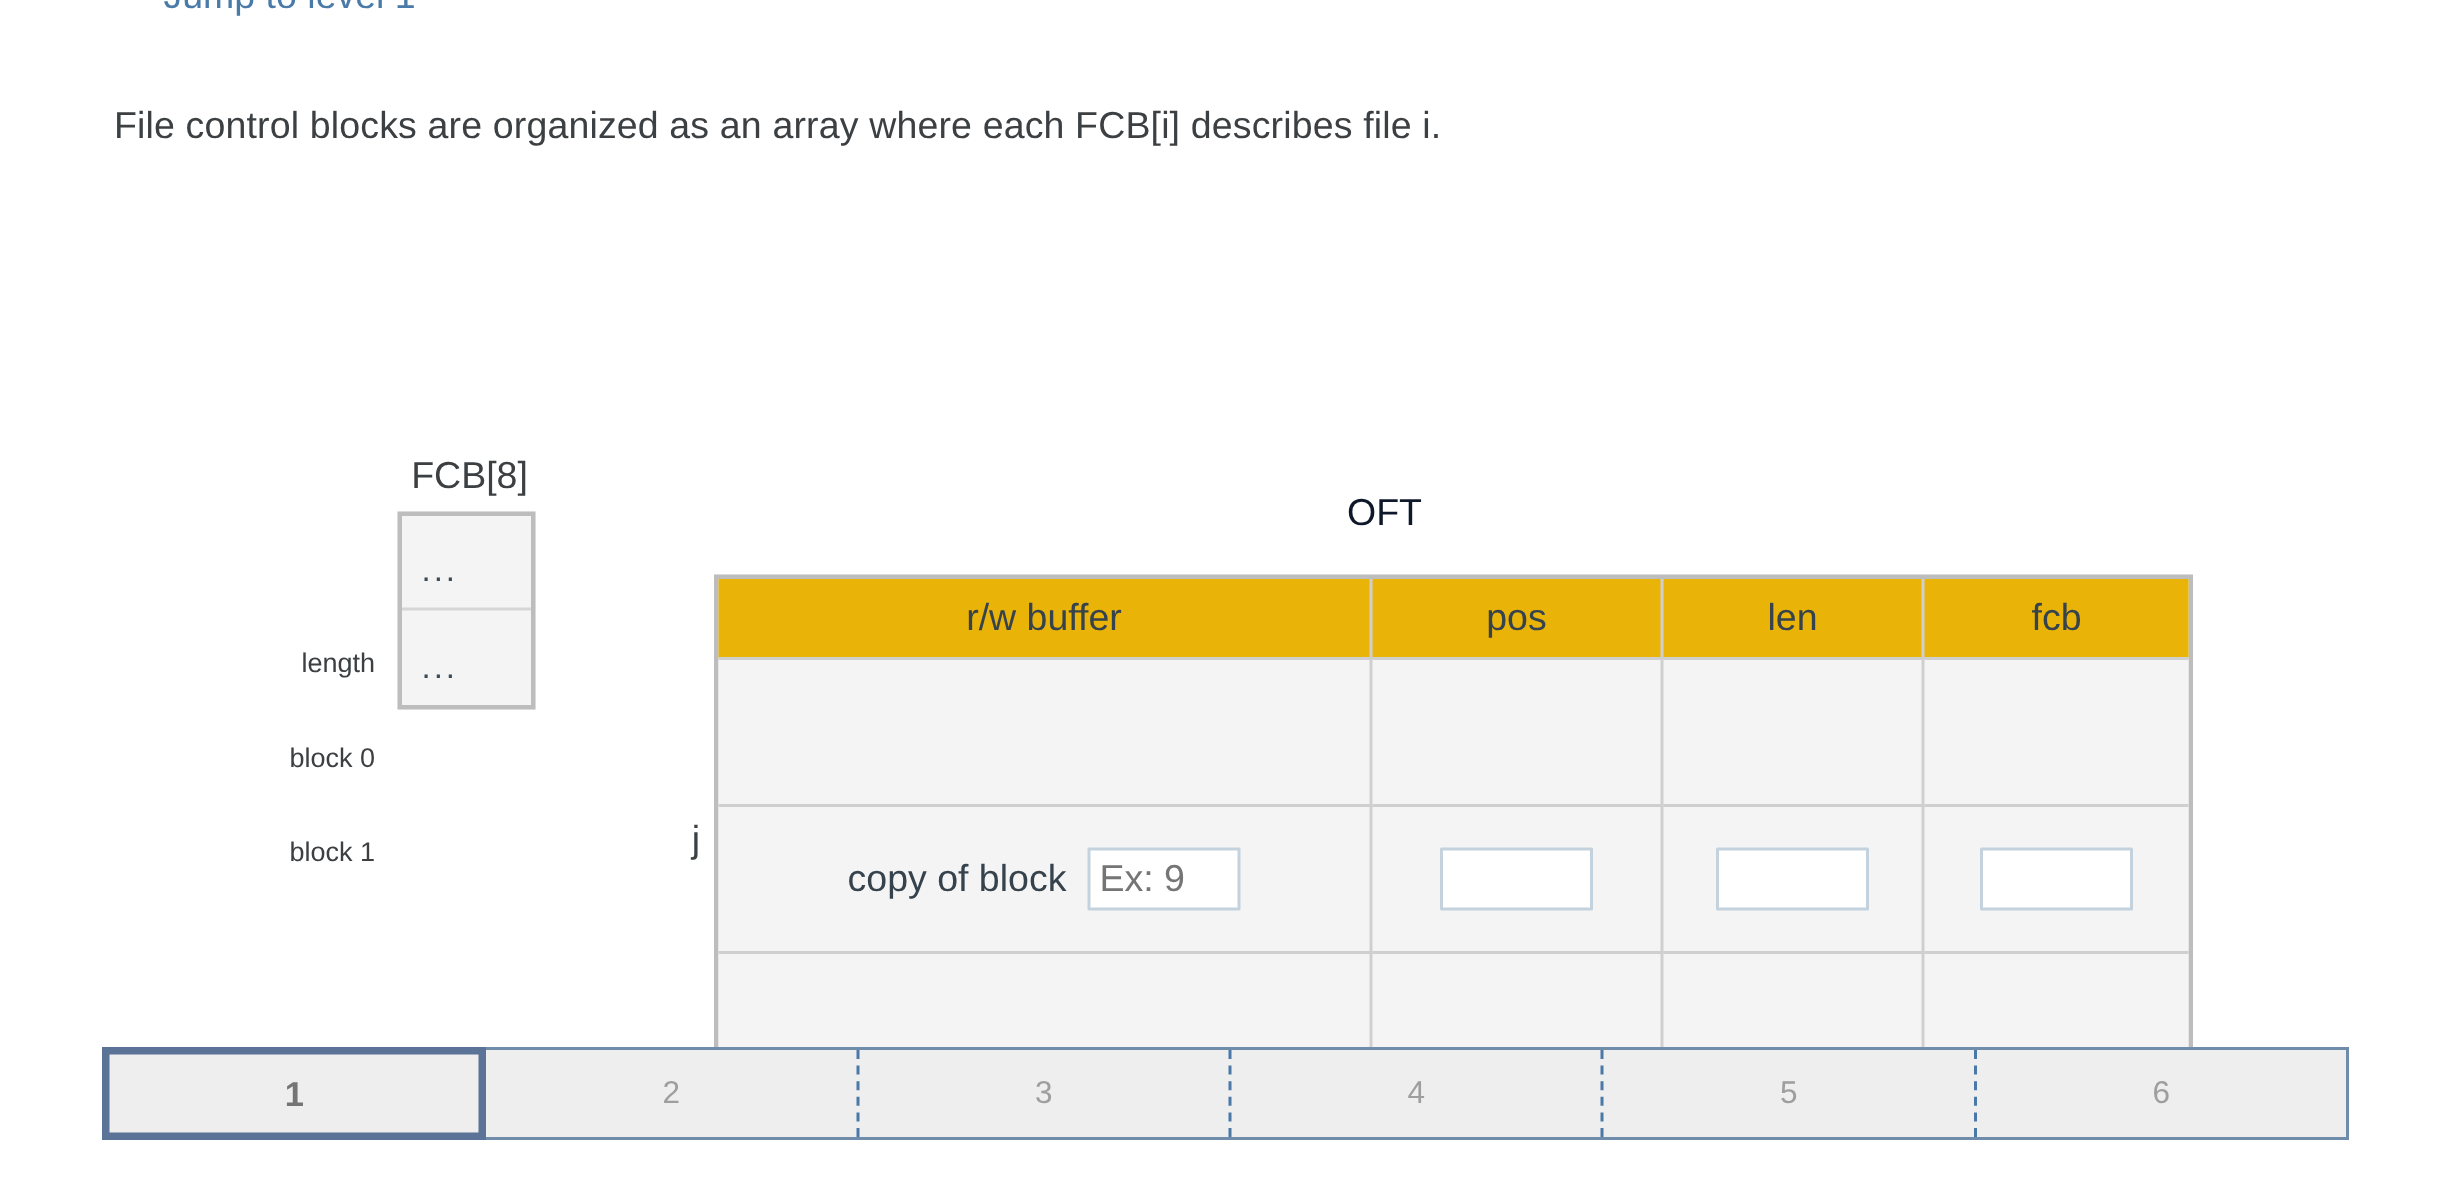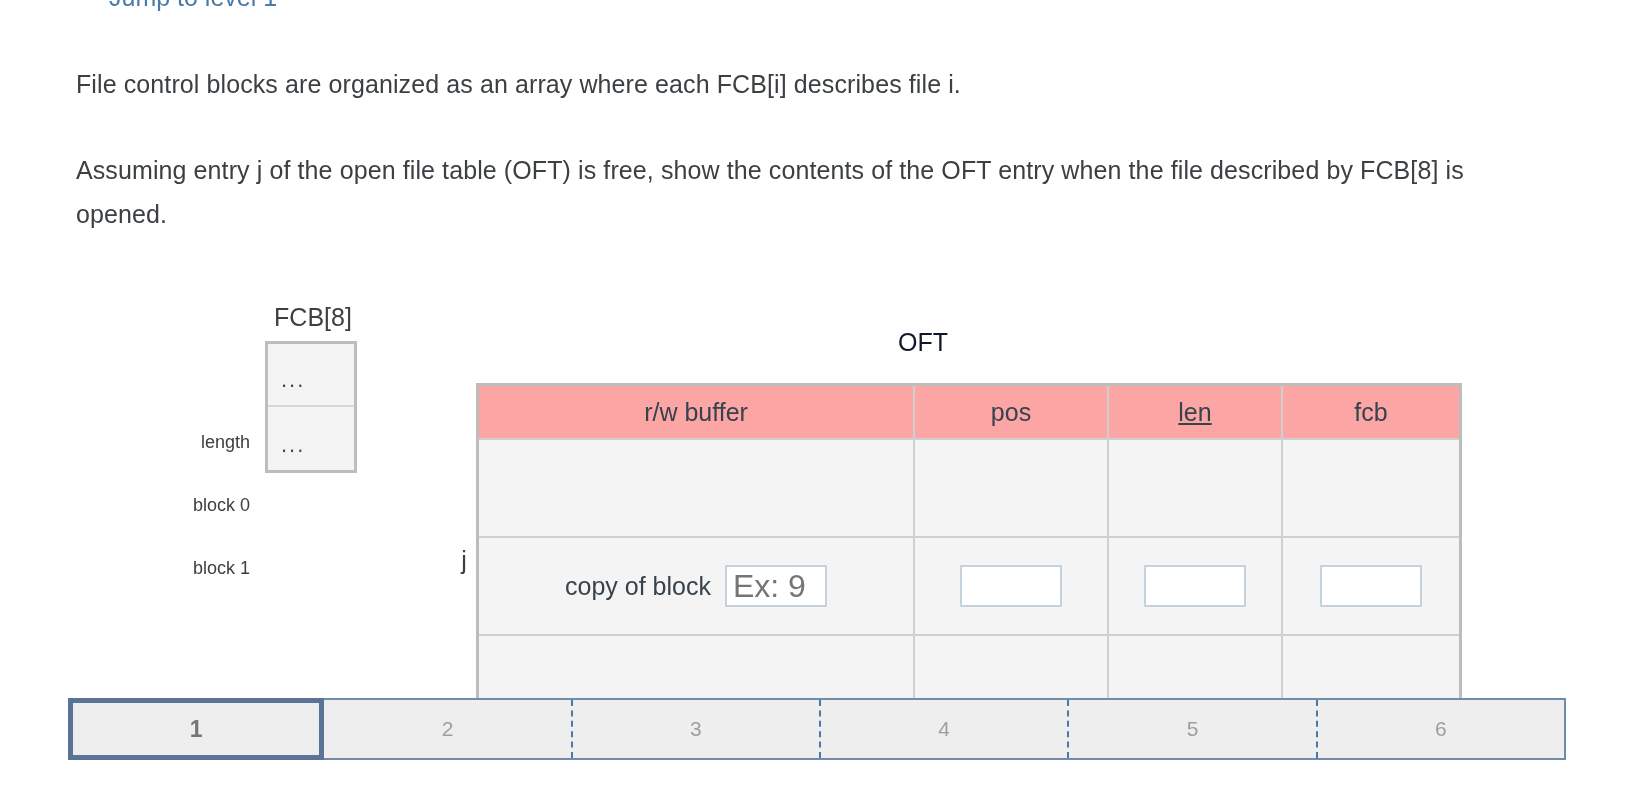--- a/index.html
+++ b/index.html
@@ -141,21 +141,21 @@
     box-sizing: border-box;
     border-collapse: collapse;
     background: #f4f4f4;
   }
   .oft-table table {
     width: 100%;
     border-collapse: collapse;
     table-layout: fixed;
   }
   .oft-table th {
-    background: #fca5a5;
+    background: #eab308;
     font-weight: normal;
     font-size: 25px;
     color: #36434d;
     height: 52px;
     border-right: 2px solid #cfcfcf;
     border-bottom: 2px solid #cfcfcf;
     text-align: center;
     padding: 0;
   }
   .oft-table th:last-child { border-right: none; }
@@ -167,40 +167,40 @@
     padding: 14px;
     font-size: 25px;
     color: #36434d;
     background: #f4f4f4;
   }
   .oft-table td:last-child { border-right: none; }
   .oft-table tr:last-child td { border-bottom: none; }
 
   .col-buffer { width: 434px; }
   .col-pos    { width: 192px; }
-  .col-len    { width: 172px; text-decoration: underline; }
+  .col-len    { width: 172px; }
   .col-fcb    { width: 176px; }
 
   .buffer-cell-inner {
     display: flex;
     align-items: center;
     justify-content: center;
     gap: 14px;
     height: 100%;
   }
   .buffer-text { font-size: 25px; color: #36434d; white-space: nowrap; }
 
   input.val {
     width: 102px;
     height: 42px;
     box-sizing: border-box;
     border: 2px solid #c4d2dd;
     background: #ffffff;
     font-family: "Liberation Sans", sans-serif;
-    font-size: 32px;
+    font-size: 25px;
     color: #0369a1;
     padding: 0 6px;
     outline: none;
     border-radius: 1px;
   }
   input.val::placeholder { color: #757575; opacity: 1; }
 
   
   .stepbar {
     position: absolute;
@@ -237,21 +237,20 @@
   }
   .step.after-active { border-left: none; }
 </style>
 </head>
 <body>
 
 <a class="jump-link" href="#">Jump to level 1</a>
 
 <div class="prose">
   <p class="para p1">File control blocks are organized as an array where each FCB[i] describes file i.</p>
-  <p class="para p2">Assuming entry j of the open file table (OFT) is free, show the contents of the OFT entry when the file described by FCB[8] is opened.</p>
 </div>
 
 <div class="diagram">
 
   <div class="fcb-caption">FCB[8]</div>
 
   <div class="fcb-label" style="top:432px;">length</div>
   <div class="fcb-label" style="top:495px;">block 0</div>
   <div class="fcb-label" style="top:558px;">block 1</div>
 

